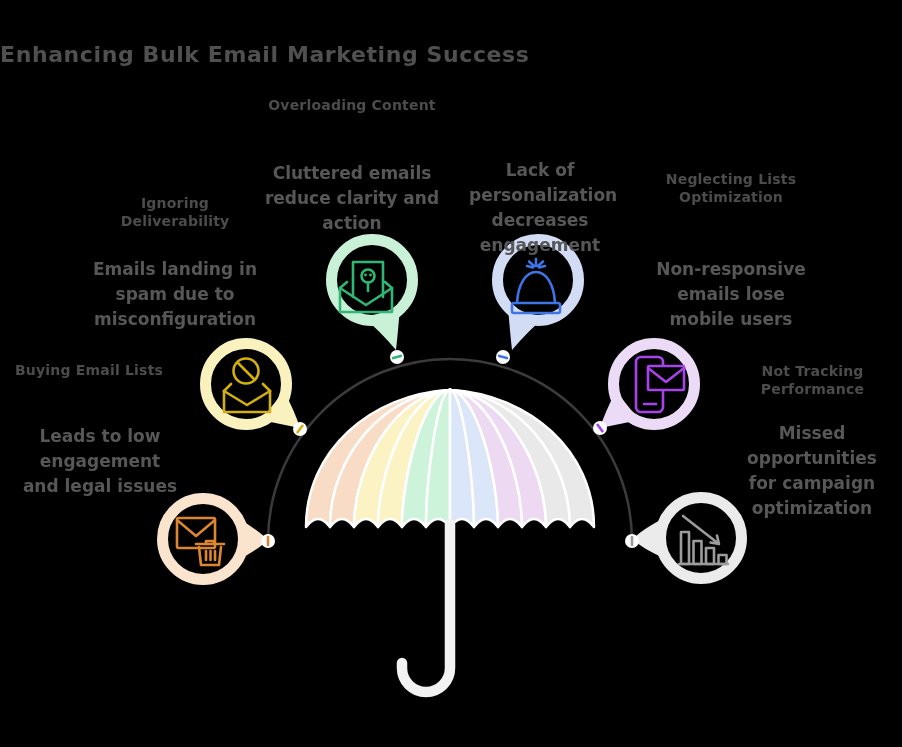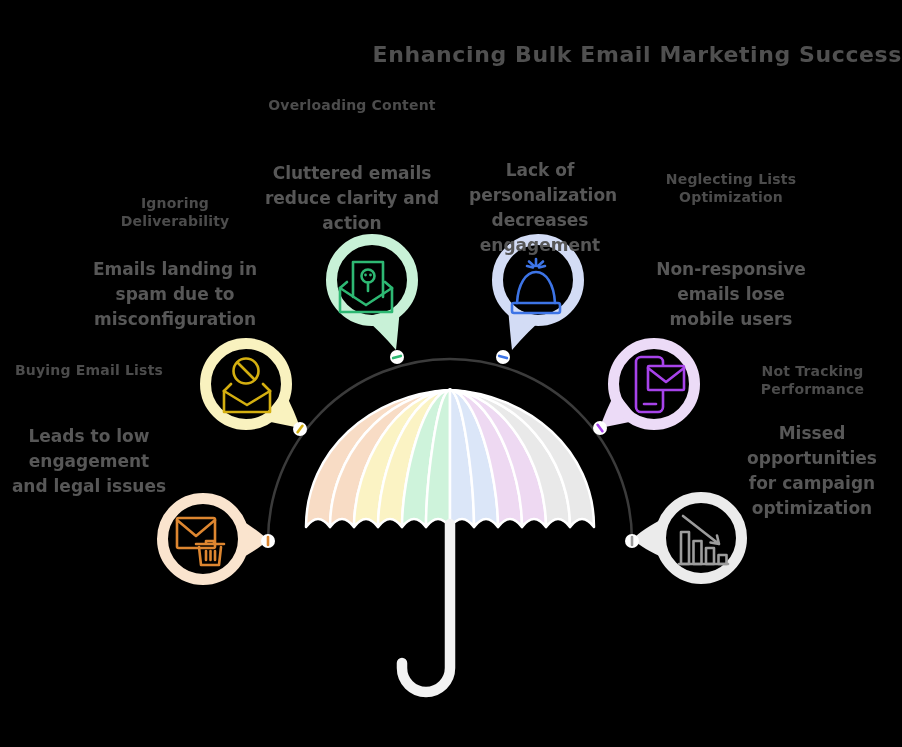--- a/index.html
+++ b/index.html
@@ -5,21 +5,21 @@
   html,body{margin:0;padding:0;}
   body{
     width:902px;height:747px;
     background:var(--c-background,#000);
     font-family:"DejaVu Sans", sans-serif;
     overflow:hidden;
   }
   .stage{position:relative;width:902px;height:747px;background:var(--c-background,#000);}
   .title{
     position:absolute;left:0;top:42px;width:902px;
-    text-align:right;font-size:22px;font-weight:bold;letter-spacing:.6px;
+    text-align:left;font-size:22px;font-weight:bold;letter-spacing:.6px;
     color:var(--c-title_text,#4f4f4f);
   }
   .item-title{
     position:absolute;text-align:center;font-size:14px;font-weight:bold;
     line-height:1.25;color:var(--c-heading_text,#4c4c4c);letter-spacing:.2px;
   }
   .item-desc{
     position:absolute;text-align:center;font-size:17px;font-weight:bold;
     line-height:1.48;color:var(--c-body_text,#575757);
   }
@@ -174,21 +174,21 @@
       <circle class="node-dot" r="7"></circle>
         <line class="tick sk-purple" x1="-4" y1="0" x2="4" y2="0" transform="rotate(53)"></line>
     </g>
     <g transform="translate(632,541)">
       <circle class="node-dot" r="7"></circle>
         <line class="tick sk-gray" x1="-4" y1="0" x2="4" y2="0" transform="rotate(90)"></line>
     </g>
   </svg>
 
   <div class="item-title" style="left:8px;top:362px;width:162px;">Buying Email Lists</div>
-  <div class="item-desc" style="left:8px;top:424px;width:162px;">Leads to low engagement and legal issues</div>
+  <div class="item-desc" style="left:19px;top:424px;width:162px;">Leads to low engagement and legal issues</div>
 
   <div class="item-title" style="left:86px;top:195px;width:178px;">Ignoring Deliverability</div>
   <div class="item-desc" style="left:84px;top:257px;width:182px;">Emails landing in spam due to misconfiguration</div>
 
   <div class="item-title" style="left:262px;top:97px;width:180px;">Overloading Content</div>
   <div class="item-desc" style="left:260px;top:161px;width:184px;">Cluttered emails reduce clarity and action</div>
 
   <div class="item-desc" style="left:469px;top:158px;width:142px;">Lack of personalization decreases engagement</div>
 
   <div class="item-title" style="left:645px;top:171px;width:172px;">Neglecting Lists Optimization</div>

